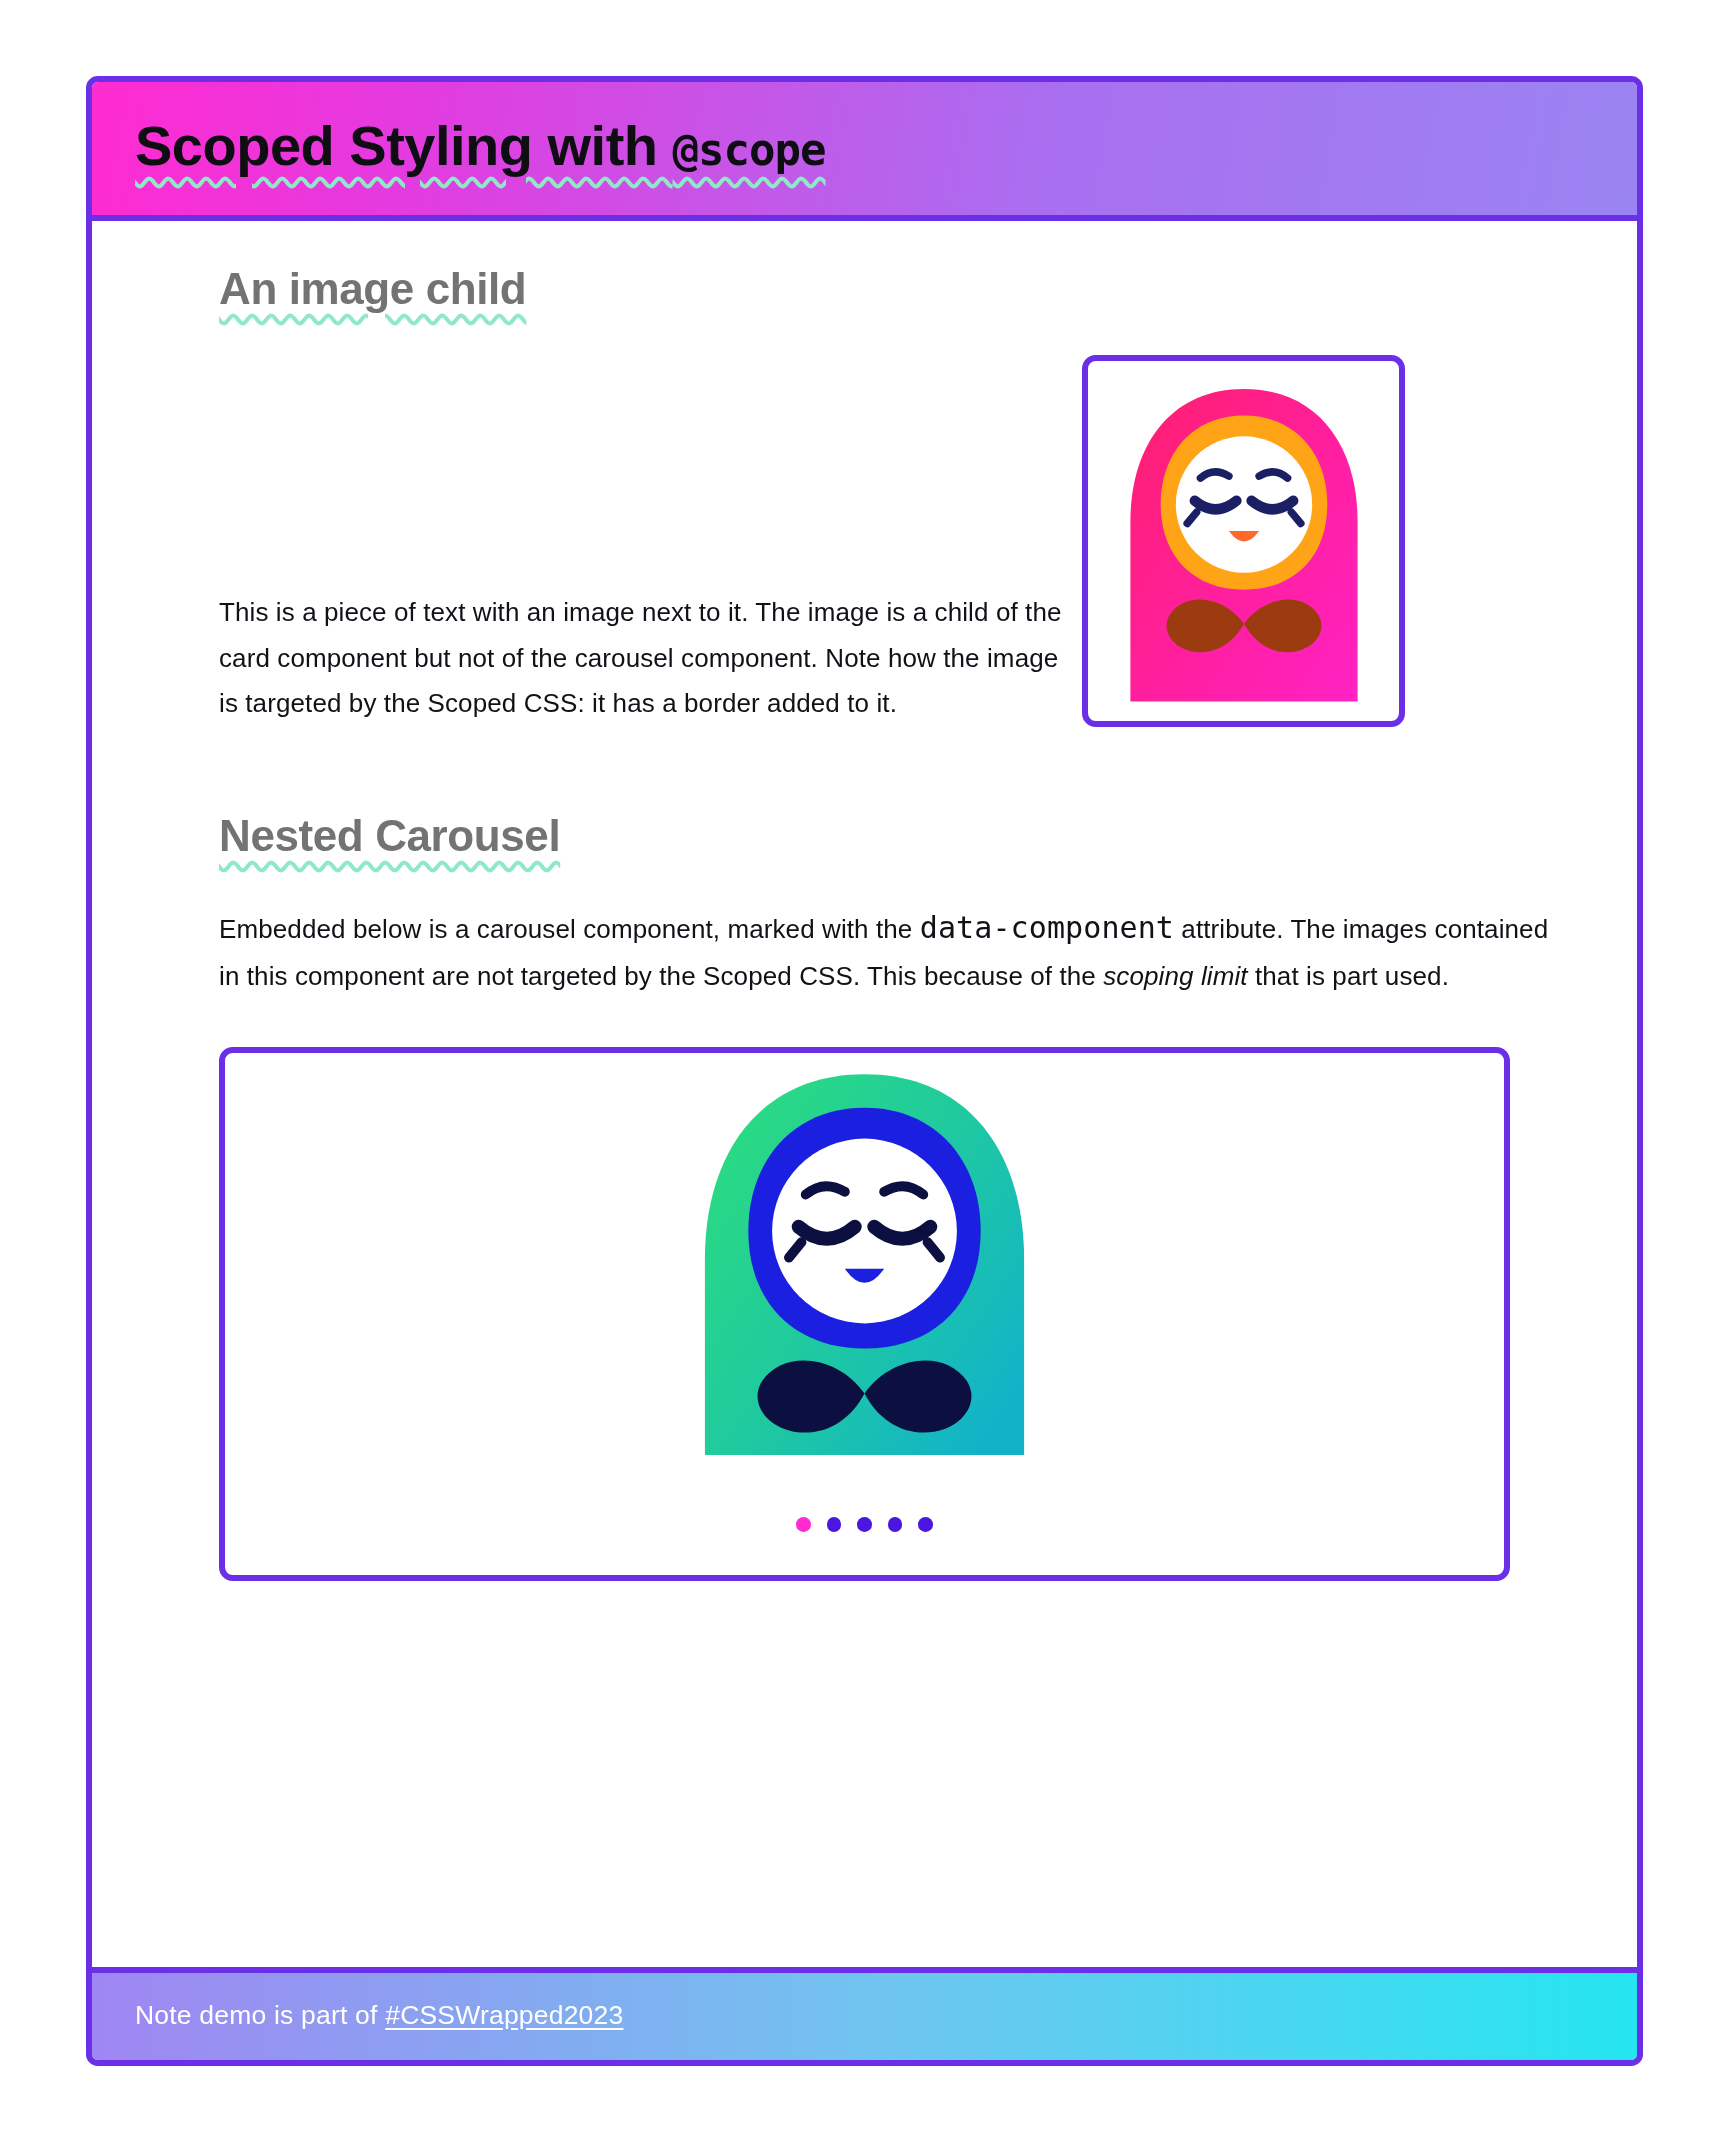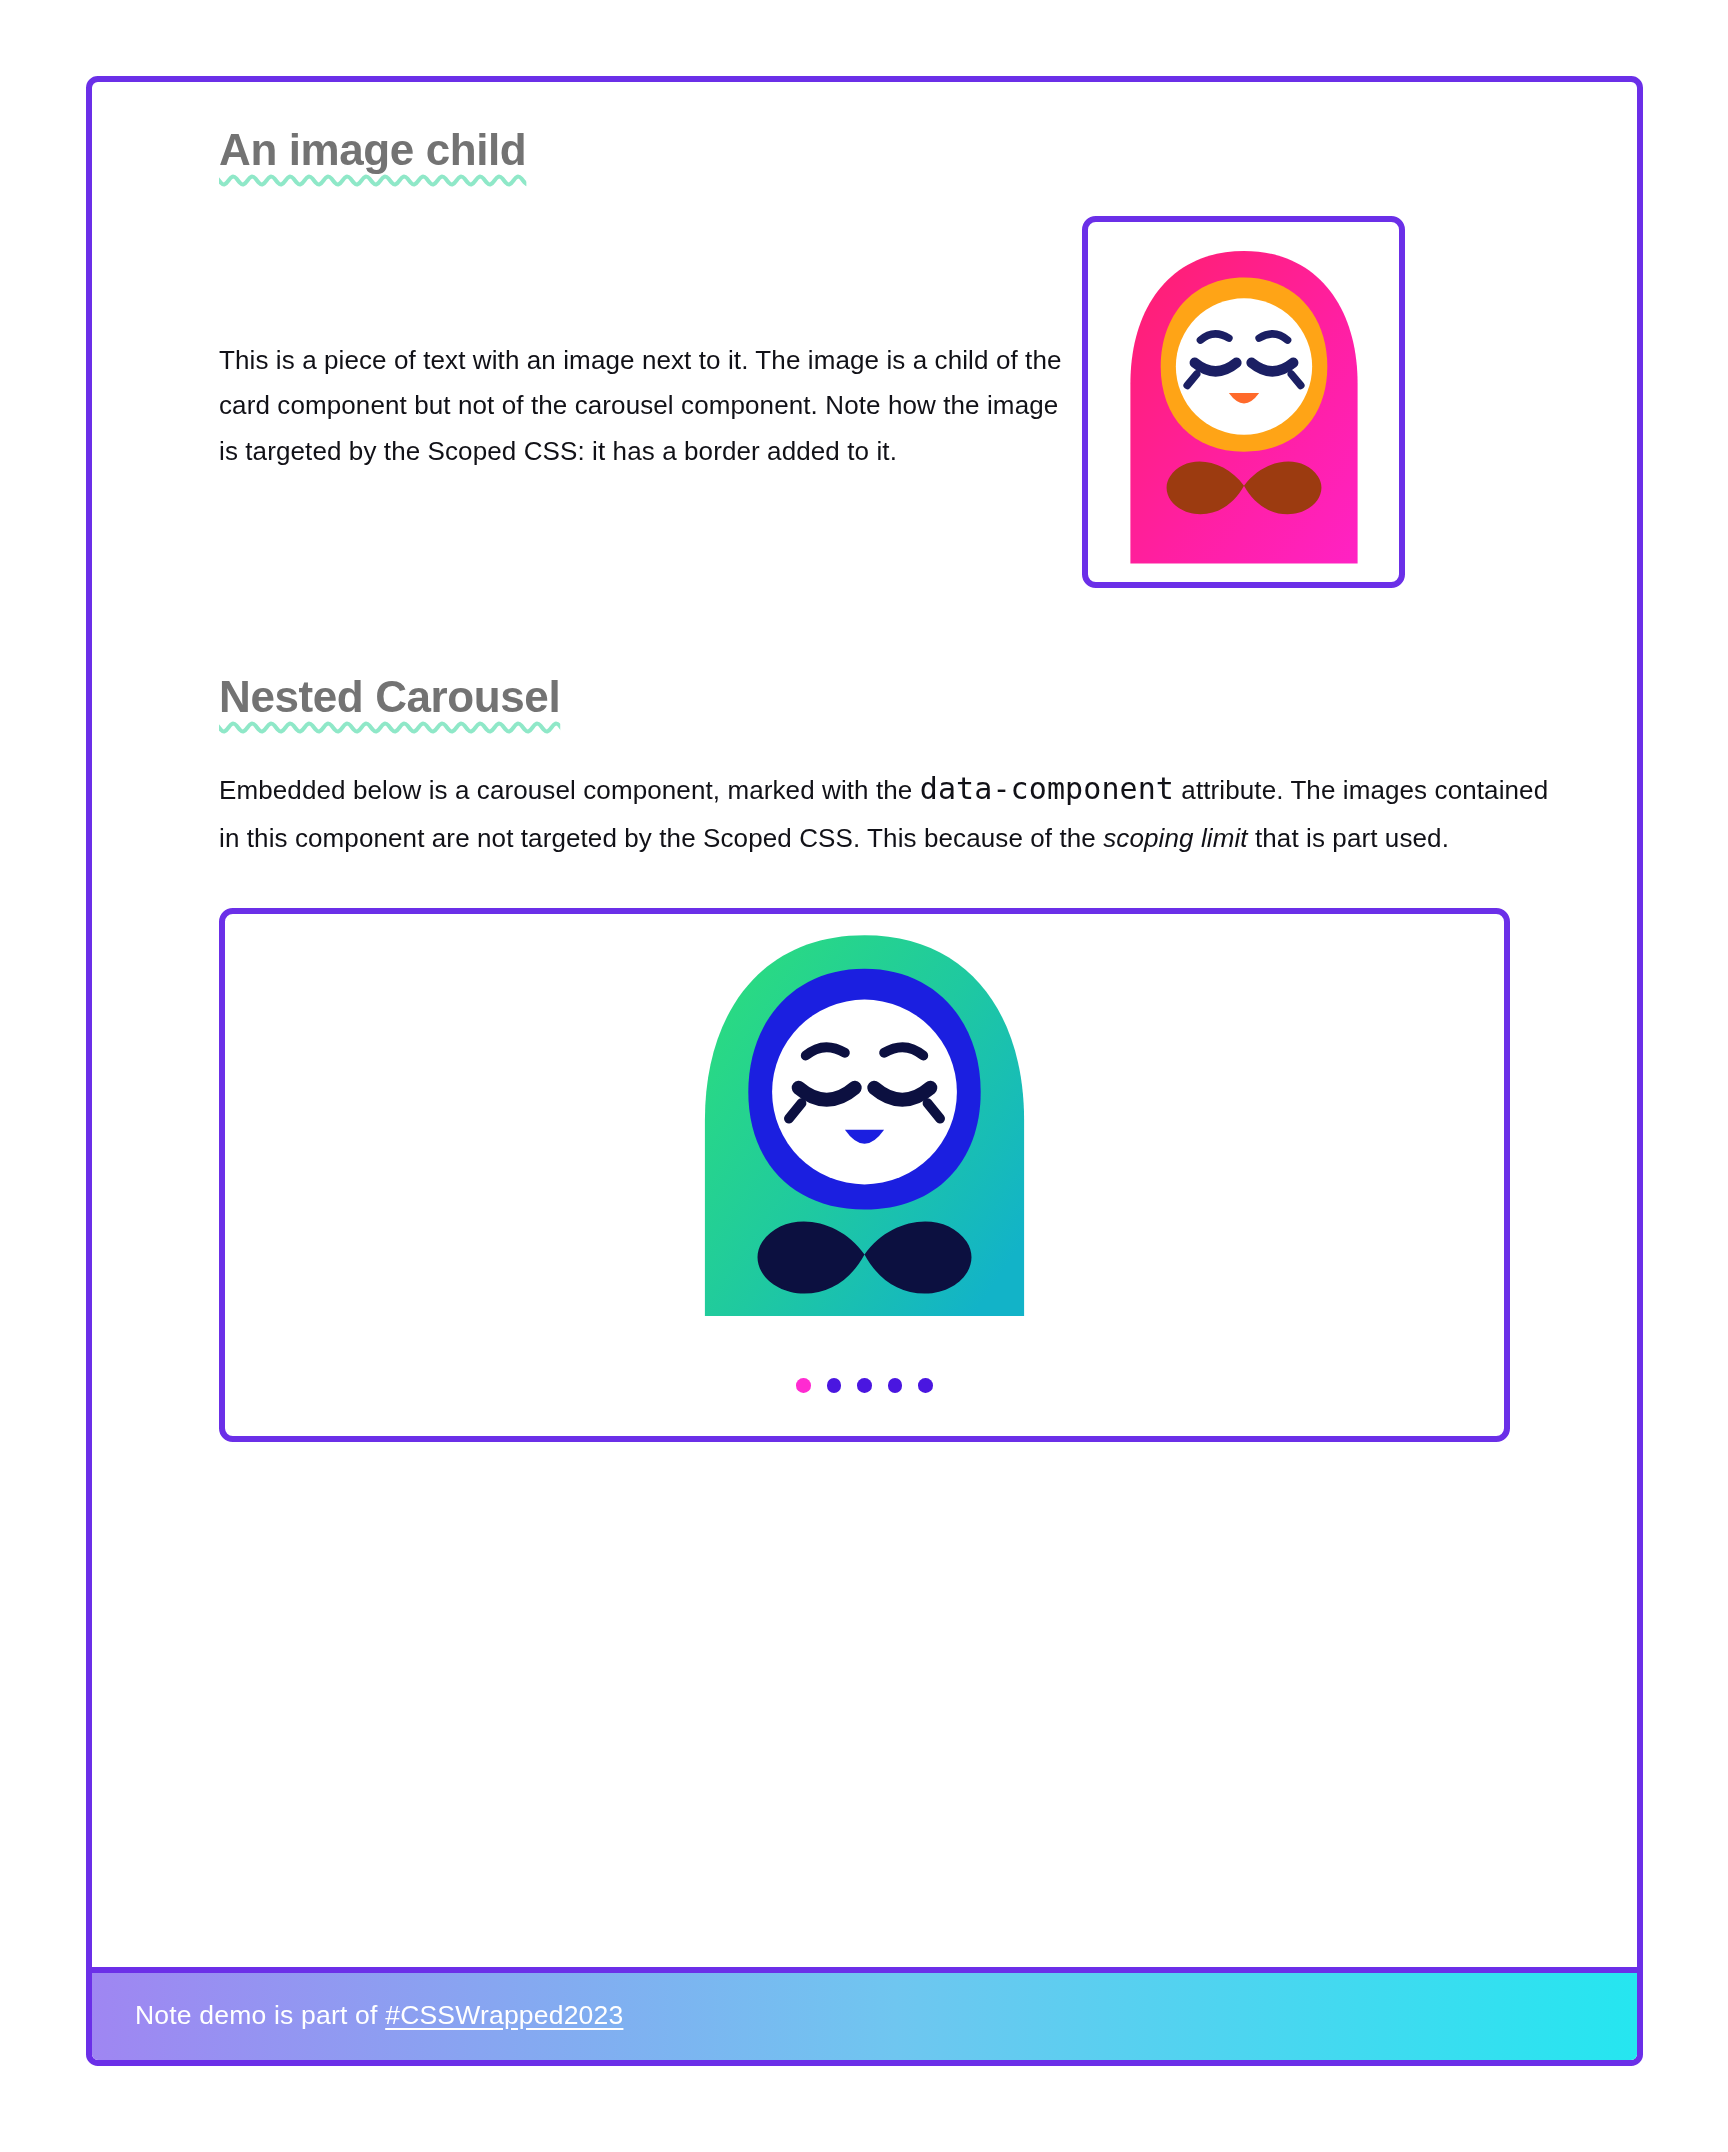--- a/index.html
+++ b/index.html
@@ -74,21 +74,21 @@
     letter-spacing: -0.4px;
     display: inline-block;
     text-decoration: underline wavy #8fe8c8;
     text-decoration-thickness: 3.9px;
     text-underline-offset: 9.8px;
   }
   .title-row { display: block; }
 
   .section-one {
     display: flex;
-    align-items: center;
+    align-items: flex-end;
   }
   .para {
     margin: 0;
     font-size: 26px;
     line-height: 1.75;
     color: #111117;
     letter-spacing: 0.1px;
   }
   .section-one .para {
     width: 863px;
@@ -168,20 +168,23 @@
     text-decoration: underline;
     text-underline-offset: 3.9px;
   }
 </style>
 </head>
 <body>
 
 <div class="page">
   <div class="card">
 
+    <div class="card-header">
+      <h1 class="card-title"><span>Scoped Styling with </span><span class="mono">@scope</span></h1>
+    </div>
 
     <div class="card-body">
 
       <div class="title-row">
         <h2 class="section-title">An image child</h2>
       </div>
 
       <div class="section-one">
         <p class="para">This is a piece of text with an image next to it. The image is a child of the card component but not of the carousel component. Note how the image is targeted by the Scoped CSS: it has a border added to it.</p>
 

